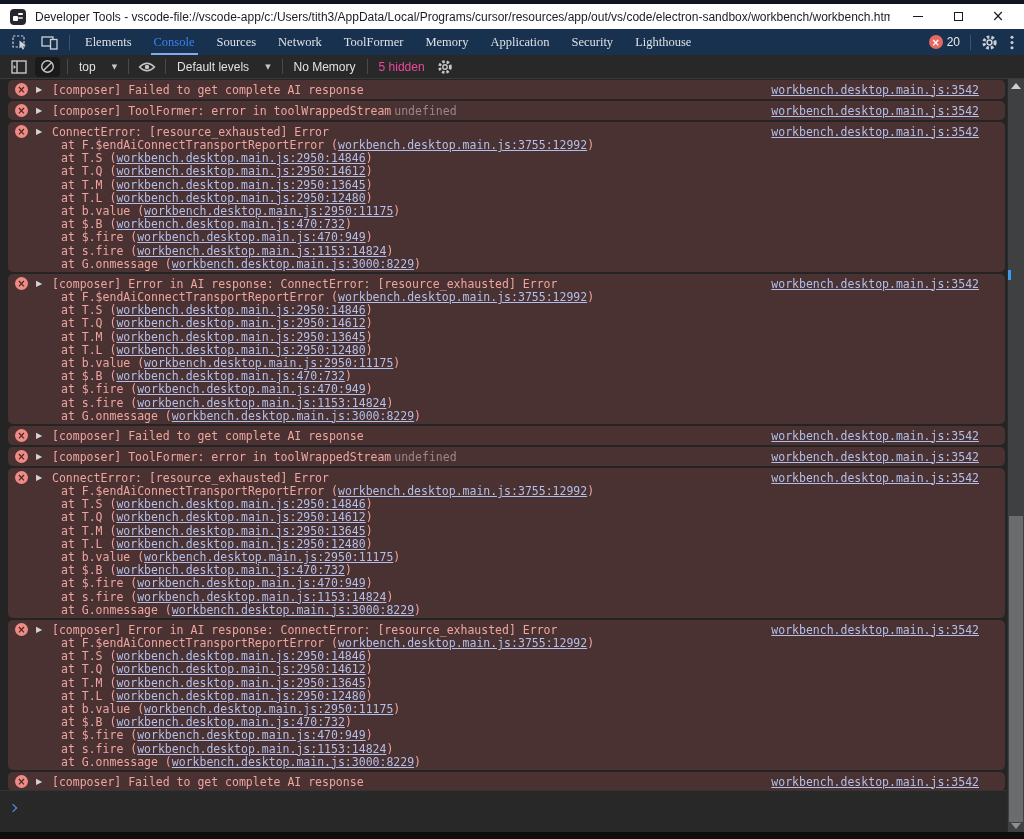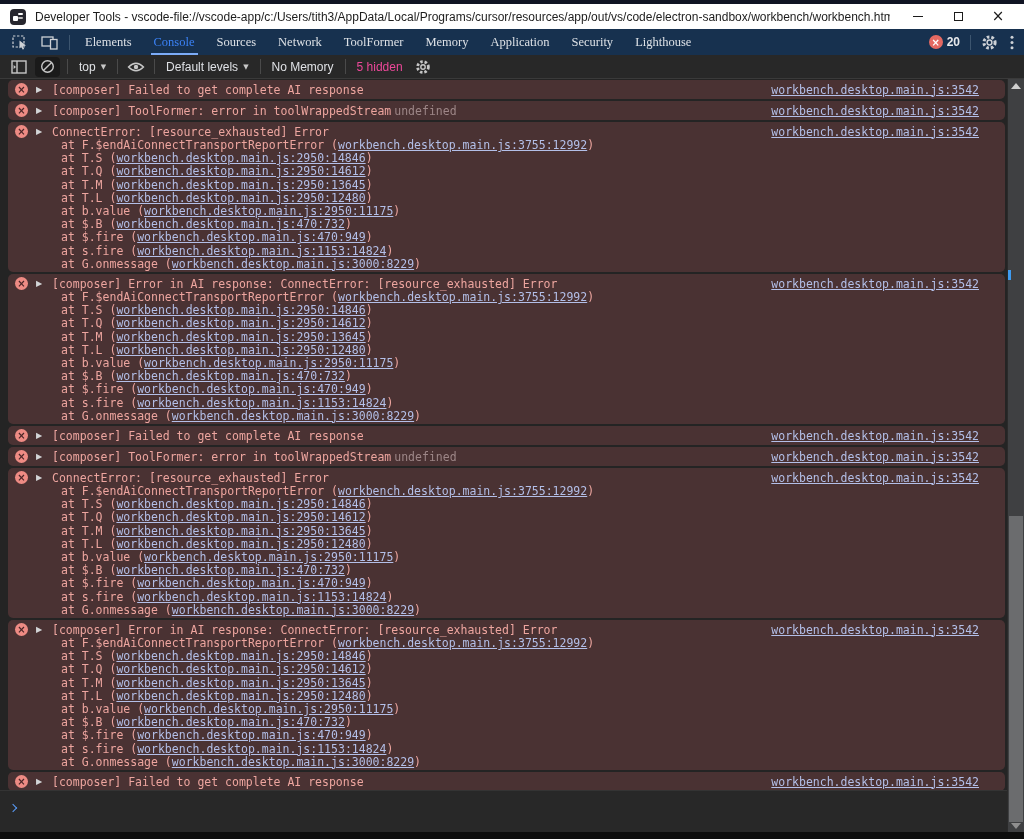--- a/index.html
+++ b/index.html
@@ -32,29 +32,29 @@
   .vsep { width:1px; height:15px; background:#3c556f; margin:auto 4px; flex:none; }
   .tabs { display:flex; align-items:stretch; flex:1;font-family:Liberation Serif, serif; }
   .tab { display:flex; align-items:center; padding:0 11px; font-size:12.5px; position:relative; cursor:default; }
   .tab.active { color:#3b82f6; }
   .tab.active::after { content:""; position:absolute; left:8px; right:8px; bottom:0; height:2px; background:#7cacf8; }
   .tabbar-right { display:flex; align-items:center; padding-right:4px; }
   .err-badge { display:flex; align-items:center; gap:4px; padding:0 6px; }
   .err-badge .dot { width:14px; height:14px; border-radius:50%; background:#e46962; color:#17314f;
                     display:flex; align-items:center; justify-content:center; font-size:10px; font-weight:bold;
                     font-family:"DejaVu Sans", sans-serif; color:#fff; }
-  .err-badge .cnt { font-size:12px; color:#e8eaed;font-weight:bold; }
+  .err-badge .cnt { font-size:12px; color:#e8eaed; }
 
   
   .ctoolbar { height:24px; background:#282828; border-bottom:1px solid #3a3a3a; display:flex;
               align-items:center; padding:0 6px; color:#dfe1e5; }
   .ctoolbar .vsep { background:#4a4a4a; }
   .tool-icon { display:flex; align-items:center; justify-content:center; padding:0 5px; height:20px; }
   .tool-icon.boxed { background:#1a1a1a; border-radius:4px; margin:0 3px; }
-  .dd { display:flex; align-items:center; gap:5px; font-size:12px; padding:0 7px; white-space:nowrap; }
+  .dd { display:flex; align-items:center; gap:16px; font-size:12px; padding:0 7px; white-space:nowrap; }
   .dd .arrow { font-size:7px; color:#c7c7c7; font-family:"DejaVu Sans", sans-serif; }
   .filter-wrap { flex:1; margin:0 8px 0 4px; }
   .filter-input { width:100%; height:18px; background:#282828; border:1px solid #606060; border-radius:10px;
                   color:#dfe1e5; font-size:12px; padding:0 9px; outline:none; }
   .filter-input::placeholder { color:#9aa0a6; }
   .muted-label { color:#ec4899; }
   .plain-label { font-size:12px; padding:0 7px; white-space:nowrap; }
 
   
   .console-body { flex:1; position:relative; background:#242424; }

